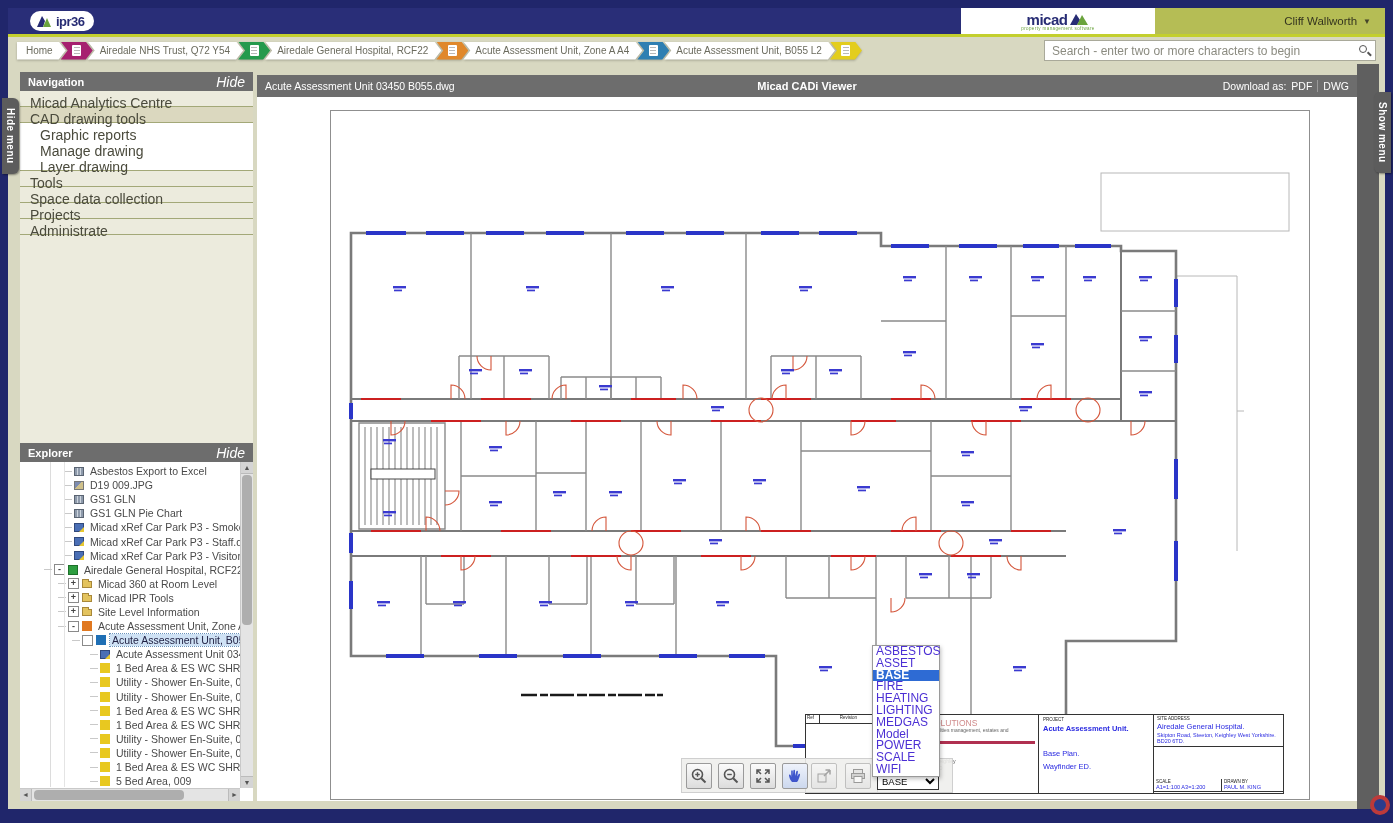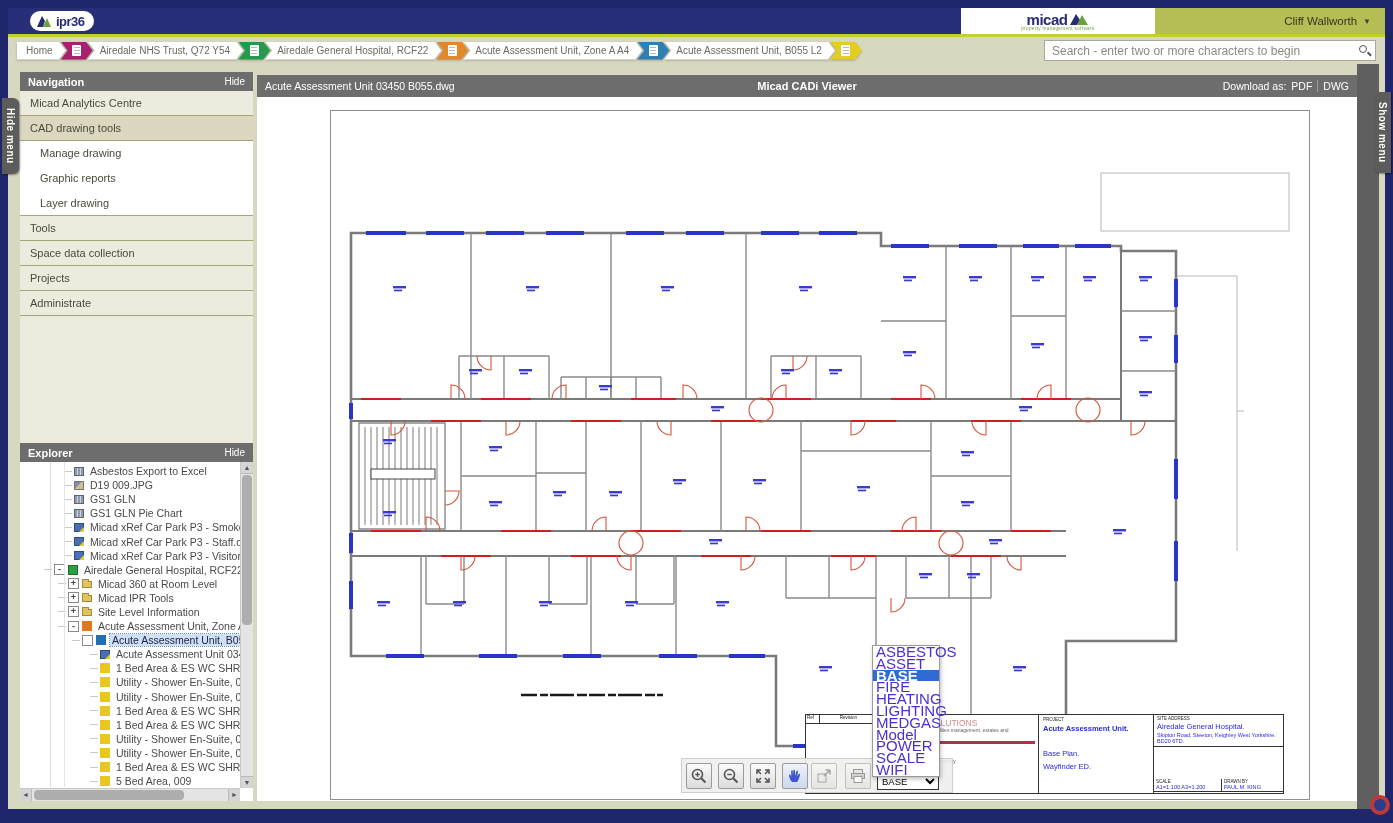--- a/index.html
+++ b/index.html
@@ -36,22 +36,22 @@
   .search { width:332px; height:21px; border:1px solid #a9a99a; background:#fff; font-size:12px; padding:0 24px 0 7px; color:#444; font-family:"Liberation Sans",sans-serif; }
   .search::placeholder { color:#8b8b80; }
   .mag { position:absolute; right:9px; top:5px; width:8px; height:8px; border:1.5px solid #555; border-radius:50%; }
   .mag::after { content:''; position:absolute; left:6.5px; top:7px; width:5px; height:1.6px; background:#555; transform:rotate(45deg); }
 
   
   .content { position:absolute; left:0; right:0; top:56px; bottom:0; }
   .sidebar { position:absolute; left:12px; top:8px; width:233px; bottom:8px; background:#ecebdd; }
   .phead { height:19px; background:#6d6d6d; color:#fff; display:flex; align-items:center; justify-content:space-between; padding:0 8px; }
   .ptitle { font-size:11px; font-weight:bold; }
-  .phide { font-size:10px; }
-  .navitem { font-size:11px; color:#4a4a3c; padding:0 10px; height:25px; line-height:25px; background:#ecebdd; border-bottom:1px solid #a3a878; cursor:pointer; }
+  .phide { font-size:14px;font-style:italic; }
+  .navitem { font-size:14px; color:#4a4a3c; padding:0 10px; height:16px; line-height:25px; background:#ecebdd; border-bottom:1px solid #a3a878; cursor:pointer; }
   .navitem.sub { background:#fff; border-bottom:none; padding-left:20px; }
   .navitem.lastsub { border-bottom:1px solid #a3a878; }
   .navitem.sel { background:#dbd8bf; }
 
   .expanel { position:absolute; left:0; right:0; top:371px; bottom:0; }
   .treewrap { position:absolute; left:0; right:0; top:19px; bottom:0; background:#fff; overflow:hidden; }
   .treewrap::before { content:''; position:absolute; left:30px; top:0; bottom:14px; border-left:1px solid #dcdcdc; }
   .treewrap::after  { content:''; position:absolute; left:44px; top:0; bottom:14px; border-left:1px solid #e4e4e4; }
   .tree { position:absolute; left:0; top:2px; right:13px; }
   .trow { display:flex; align-items:center; height:14.1px; font-size:10.5px; color:#4a4a4a; white-space:nowrap; overflow:hidden; }
@@ -130,21 +130,21 @@
 
   
   .toolbar { position:absolute; left:424px; top:661px; width:272px; height:35px; background:rgba(238,238,236,0.9); border:1px solid #cfcfcf; }
   .tgroup { position:absolute; top:4px; display:flex; }
   .g1 { left:4px; gap:6px; }
   .g2 { left:129px; gap:8px; }
   .tbtn { width:26px; height:26px; border:1px solid #9a9a9a; background:linear-gradient(#fbfbfb,#dcdcdc); border-radius:2px; display:flex; align-items:center; justify-content:center; cursor:pointer; }
   .tbtn.active { background:linear-gradient(#eef2fb,#ccd8ee); }
   .tbtn.disabled { opacity:0.55; }
   .layersel { position:absolute; left:620px; top:675px; width:62px; height:18px; font-size:9.5px; border:1px solid #333; background:#fff; font-family:"Liberation Sans",sans-serif; }
-  .ddlist { position:absolute; left:615px; top:548px; width:68px; background:#fff; border:1px solid #9a9a9a; box-shadow:1px 2px 4px rgba(0,0,0,0.25); font-size:15px; color:#4b2fd4; z-index:5; }
+  .ddlist { position:absolute; left:615px; top:548px; width:68px; background:#fff; border:1px solid #9a9a9a; box-shadow:1px 2px 4px rgba(0,0,0,0.25); font-size:12px; color:#4b2fd4; z-index:5; }
   .opt { height:11.8px; line-height:11.8px; padding:0 3px; white-space:nowrap; cursor:pointer; }
   .opt.osel { background:#2e6bd4; color:#fff; font-weight:bold; }
 
   
   .rightstrip { position:absolute; right:6px; top:0; bottom:0; width:22px; background:#5f5f5f; }
   .vtab { position:absolute; background:#5c5c5c; color:#fff; font-size:10px; font-weight:bold; writing-mode:vertical-rl; padding:10px 3px; letter-spacing:0.5px; z-index:6; box-shadow:1px 1px 2px rgba(0,0,0,0.4); cursor:pointer; }
   .vtab.left { left:2px; top:98px; border-radius:0 6px 6px 0; }
   .vtab.right { right:2px; top:92px; border-radius:6px 0 0 6px; }
   .helpdot { position:absolute; right:3px; bottom:8px; width:20px; height:20px; border-radius:50%; background:#2c3c8c; border:4px solid #bd3a3a; z-index:7; }
 </style>
@@ -213,22 +213,22 @@
 
       <aside class="sidebar">
         <section class="panel navpanel">
           <div class="phead">
             <span class="ptitle">Navigation</span>
             <span class="phide">Hide</span>
           </div>
           <div>
               <div class="navitem section">Micad Analytics Centre</div>
               <div class="navitem section sel">CAD drawing tools</div>
+              <div class="navitem sub">Graphic reports</div>
               <div class="navitem sub">Manage drawing</div>
-              <div class="navitem sub">Graphic reports</div>
               <div class="navitem sub lastsub">Layer drawing</div>
               <div class="navitem section">Tools</div>
               <div class="navitem section">Space data collection</div>
               <div class="navitem section">Projects</div>
               <div class="navitem section">Administrate</div>
             </div>
         </section>
         <section class="panel expanel">
           <div class="phead">
             <span class="ptitle">Explorer</span>

